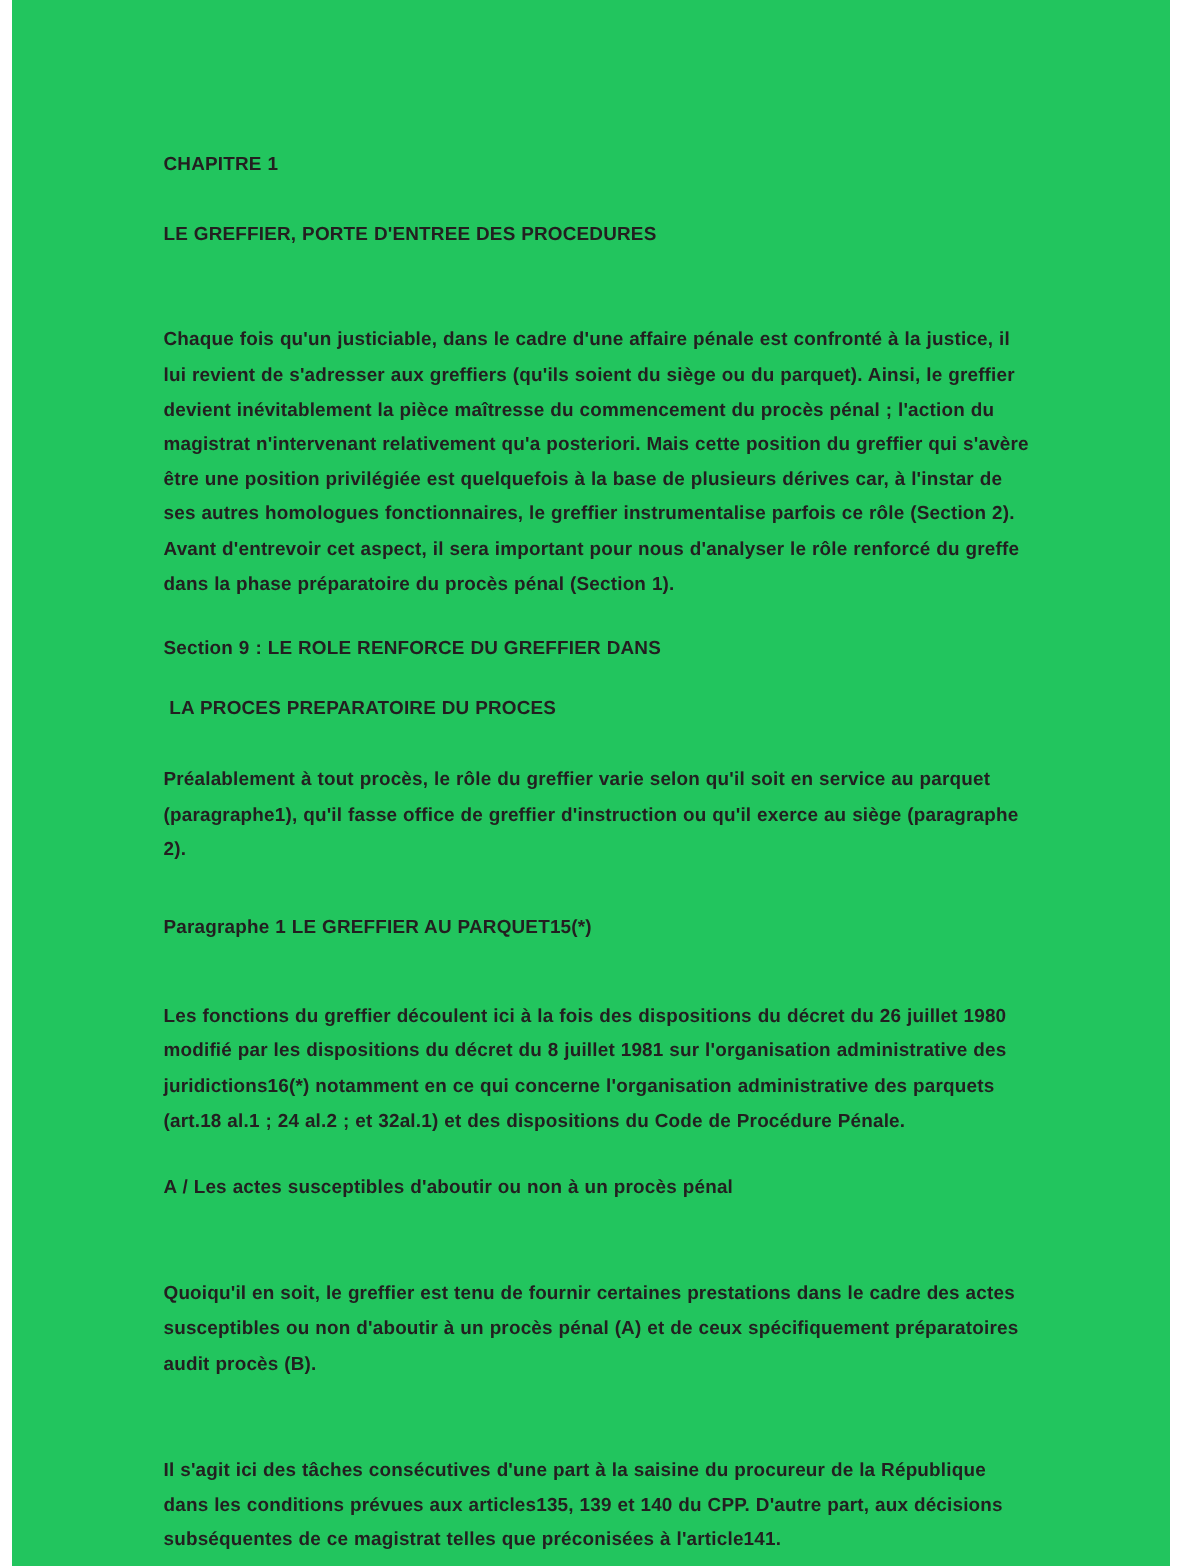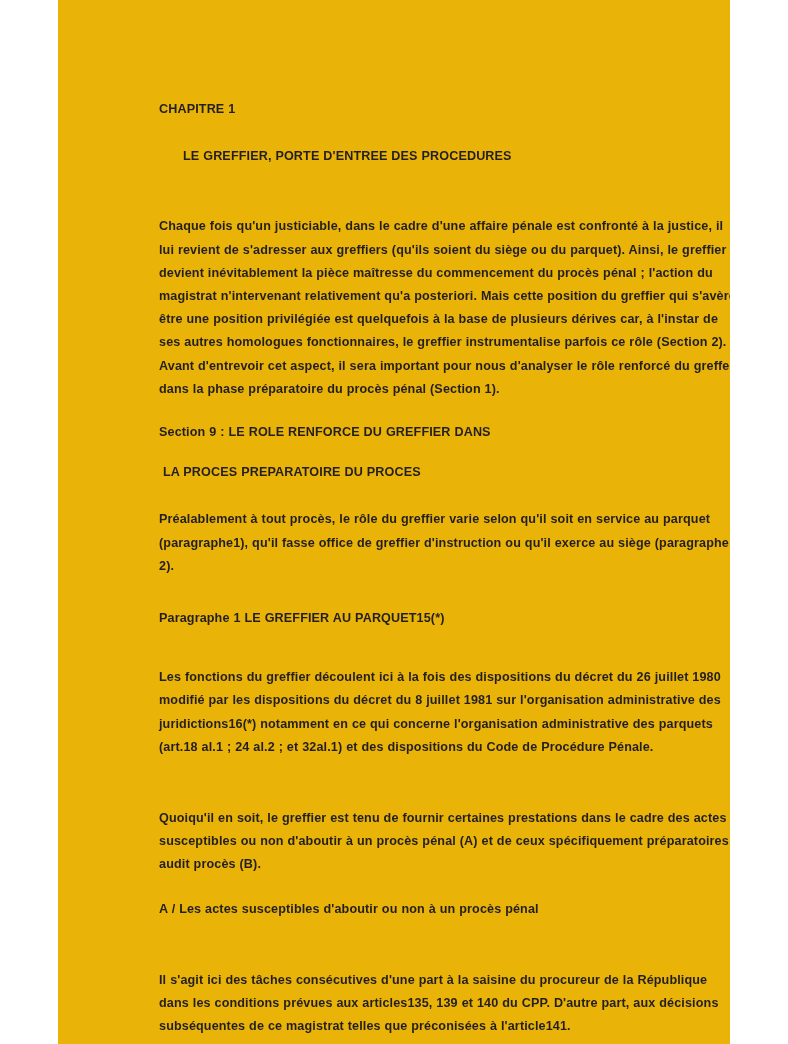--- a/index.html
+++ b/index.html
@@ -3,23 +3,23 @@
 <meta charset="utf-8">
 <title>Document</title>
 <style>
   html, body {
     margin: 0;
     padding: 0;
     background: #ffffff;
   }
   .page {
     position: relative;
-    width: 672px;
+    width: 772px;
     height: 1044px;
-    background: #eab308;
+    background: #22c55e;
     margin: 0 auto;
     overflow: hidden;
     box-sizing: border-box;
     font-family: "Liberation Sans", sans-serif;
     -webkit-font-smoothing: none;
   }
   .content {
     position: absolute;
     left: 101px;
     top: 98px;
@@ -31,21 +31,21 @@
     font-size: 12.6px;
     line-height: 23.2px;
     color: #231f20;
     text-align: left;
     letter-spacing: 0.01em;
     word-spacing: 0.02em;
     margin: 0;
   }
   
   .sp-chapitre     { margin-top: 0; }
-  .sp-title        { margin-top: 24px; margin-left: 24px; }
+  .sp-title        { margin-top: 24px; }
   .sp-para1        { margin-top: 47px; }
   .sp-section      { margin-top: 20px; }
   .sp-sectionb     { margin-top: 17px; }
   .sp-para2        { margin-top: 24px; }
   .sp-paragraphe1  { margin-top: 29px; }
   .sp-para3        { margin-top: 36px; }
   .sp-para4        { margin-top: 48px; }
   .sp-heading-a    { margin-top: 21px; }
   .sp-para5        { margin-top: 48px; }
 
@@ -66,20 +66,20 @@
     <p class="blk sp-section">Section 9 : LE ROLE RENFORCE DU GREFFIER DANS</p>
 
     <p class="blk sp-sectionb indent-space"> LA PROCES PREPARATOIRE DU PROCES</p>
 
     <p class="blk sp-para2">Préalablement à tout procès, le rôle du greffier varie selon qu'il soit en service au parquet (paragraphe1), qu'il fasse office de greffier d'instruction ou qu'il exerce au siège (paragraphe 2).</p>
 
     <p class="blk sp-paragraphe1">Paragraphe 1  LE GREFFIER AU PARQUET15(*)</p>
 
     <p class="blk sp-para3">Les fonctions du greffier découlent ici à la fois des dispositions du décret du 26 juillet 1980 modifié par les dispositions du décret du 8 juillet 1981 sur l'organisation administrative des juridictions16(*) notamment en ce qui concerne l'organisation administrative des parquets (art.18 al.1 ; 24 al.2 ; et 32al.1) et des dispositions du Code de Procédure Pénale.</p>
 
+    <p class="blk sp-heading-a">A / Les actes susceptibles d'aboutir ou non à un procès pénal</p>
+
     <p class="blk sp-para4">Quoiqu'il en soit, le greffier est tenu de fournir certaines prestations dans le cadre des actes susceptibles ou non d'aboutir à un procès pénal (A) et de ceux spécifiquement préparatoires audit procès (B).</p>
-
-    <p class="blk sp-heading-a">A / Les actes susceptibles d'aboutir ou non à un procès pénal</p>
 
     <p class="blk sp-para5">Il s'agit ici des tâches consécutives d'une part à la saisine du procureur de la République dans les conditions prévues aux articles135, 139 et 140 du CPP. D'autre part, aux décisions subséquentes de ce magistrat telles que préconisées à l'article141.</p>
 
   </div>
 </div>
 
 </body></html>

